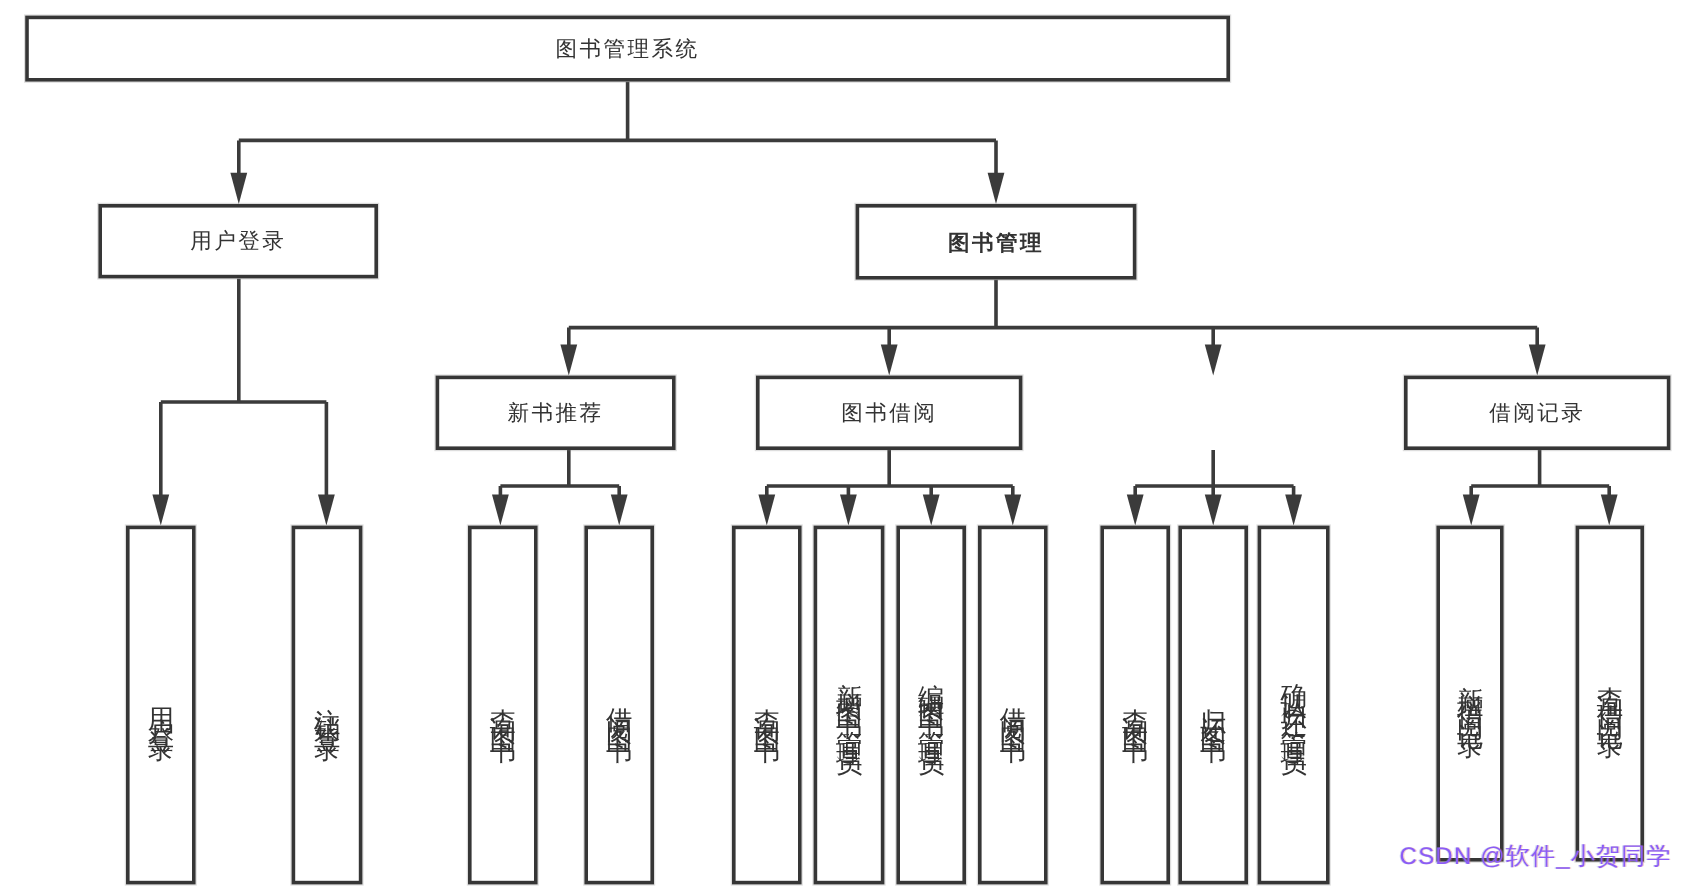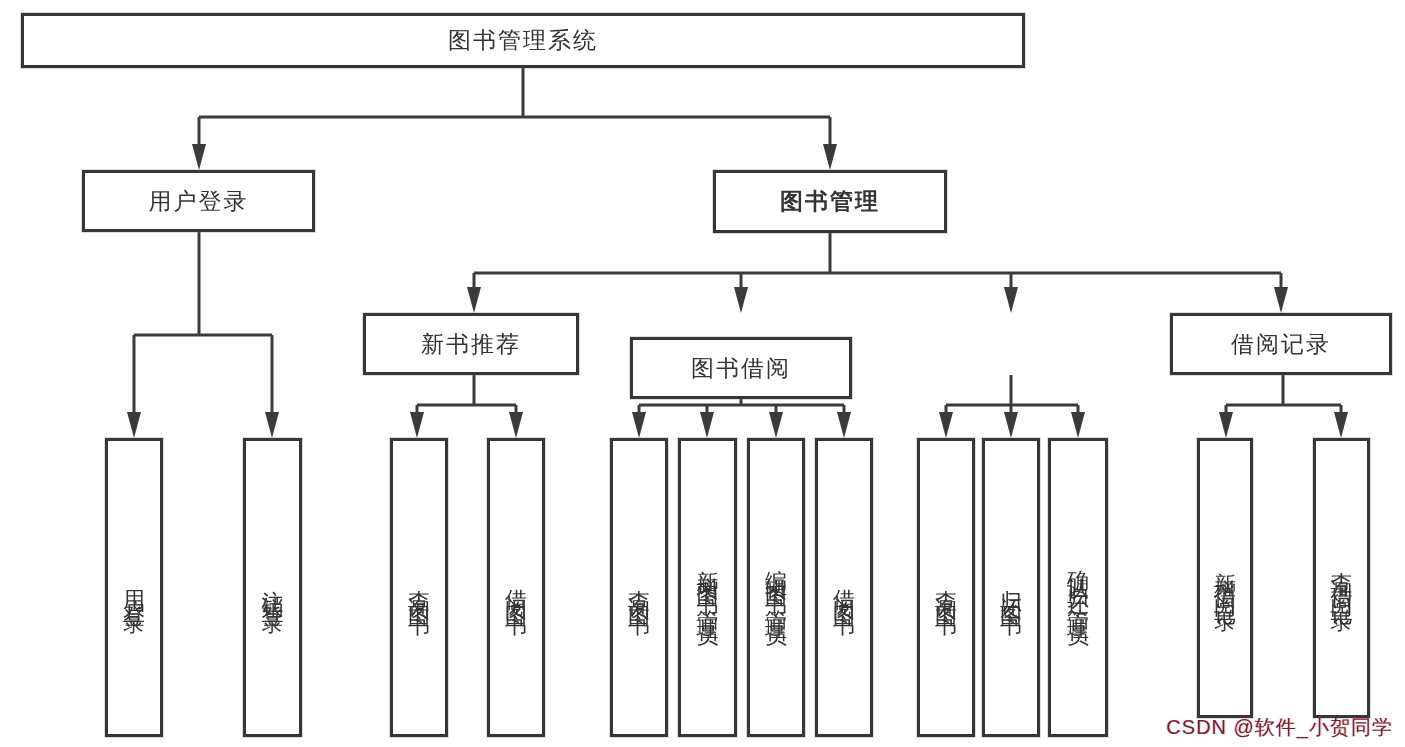--- a/index.html
+++ b/index.html
@@ -6,28 +6,28 @@
   .canvas{
     position:relative;width:1405px;height:747px;background:#ffffff;overflow:hidden;
     font-family:"Liberation Sans","DejaVu Sans",sans-serif;color:#333333;
   }
   .wires{position:absolute;left:0;top:0;width:1405px;height:747px;}
   .node{
     position:absolute;box-sizing:border-box;background:#ffffff;
     border:3px solid #363636;display:flex;align-items:center;justify-content:center;
     box-shadow:0 0 0 1px rgba(120,120,120,.25);
   }
-  .hlabel{font-size:23px;letter-spacing:2px;color:#333333;white-space:nowrap;}
+  .hlabel{font-size:18px;letter-spacing:2px;color:#333333;white-space:nowrap;}
   .vtext{
     writing-mode:vertical-rl;text-orientation:mixed;
     font-size:22px;letter-spacing:8px;color:#333333;line-height:1.1;white-space:nowrap;
   }
   .watermark{
-    position:absolute;right:12px;bottom:6px;font-size:20px;letter-spacing:1px;
-    color:#7f1d1d;text-shadow:1px 0 0 rgba(220,120,120,.35), -1px 0 0 rgba(120,140,220,.35);
+    position:absolute;right:12px;bottom:20px;font-size:20px;letter-spacing:1px;
+    color:#8b5cf6;text-shadow:1px 0 0 rgba(220,120,120,.35), -1px 0 0 rgba(120,140,220,.35);
     white-space:nowrap;
     margin-left:24px;
   }
   svg .ln{stroke:#3b3b3b;stroke-width:3;fill:none;}
   svg .ah{fill:#3b3b3b;stroke:none;}
 </style>
 </head>
 <body>
 
 <div class="canvas">
@@ -86,24 +86,24 @@
     <span class="hlabel">图书管理系统</span>
   </div>
 
   <div class="node" style="left:82px;top:170px;width:233px;height:62px;">
     <span class="hlabel">用户登录</span>
   </div>
   <div class="node" style="left:713px;top:170px;width:234px;height:63px;font-weight:bold;">
     <span class="hlabel">图书管理</span>
   </div>
 
-  <div class="node" style="left:363px;top:313px;width:216px;height:62px;">
+  <div class="node" style="left:363px;top:313px;width:200px;height:62px;">
     <span class="hlabel">新书推荐</span>
   </div>
-  <div class="node" style="left:630px;top:313px;width:222px;height:62px;margin-top:24px;">
+  <div class="node" style="left:630px;top:313px;width:222px;height:62px;">
     <span class="hlabel">图书借阅</span>
   </div>
   <div class="node" style="left:1170px;top:313px;width:222px;height:62px;">
     <span class="hlabel">借阅记录</span>
   </div>
 
   <div class="node" style="left:105px;top:438px;width:58px;height:299px;">
     <span class="vtext">用户登录</span>
   </div>
   <div class="node" style="left:243px;top:438px;width:59px;height:299px;">

